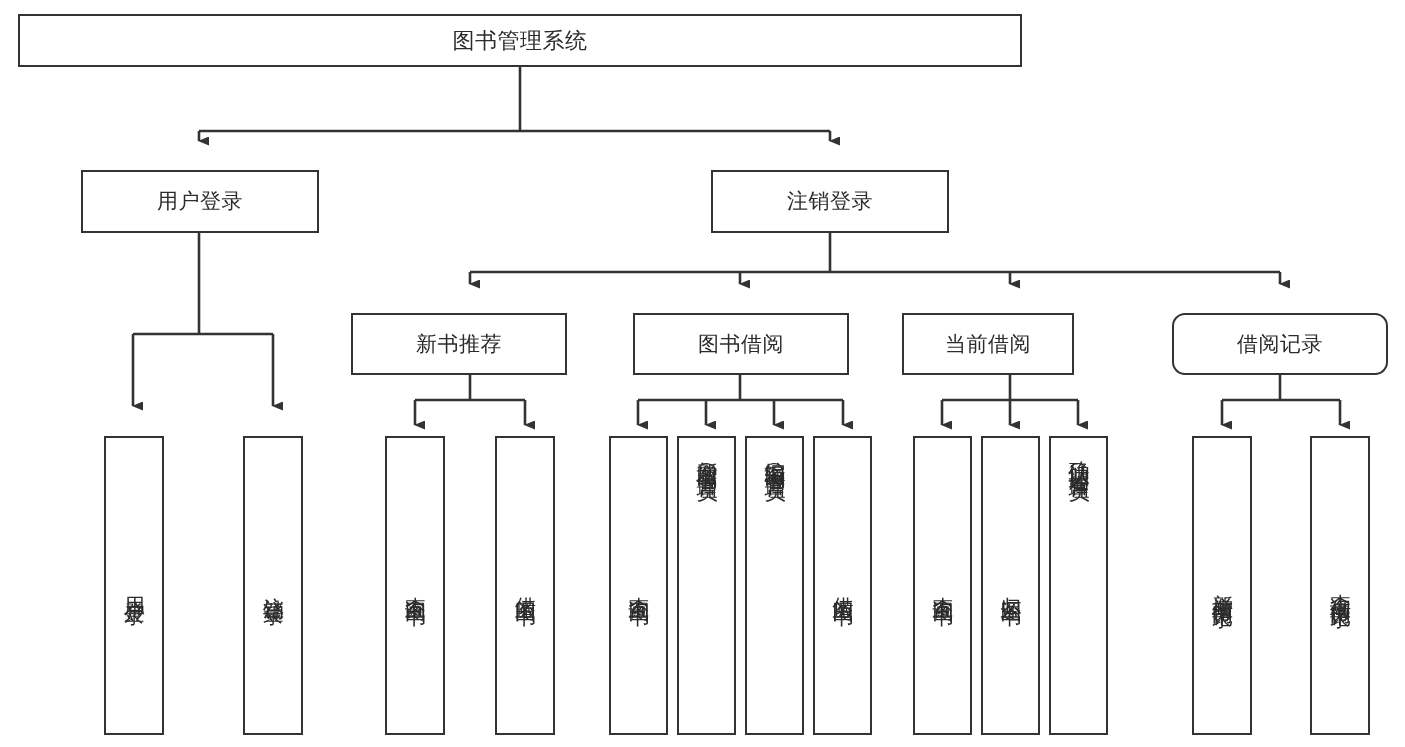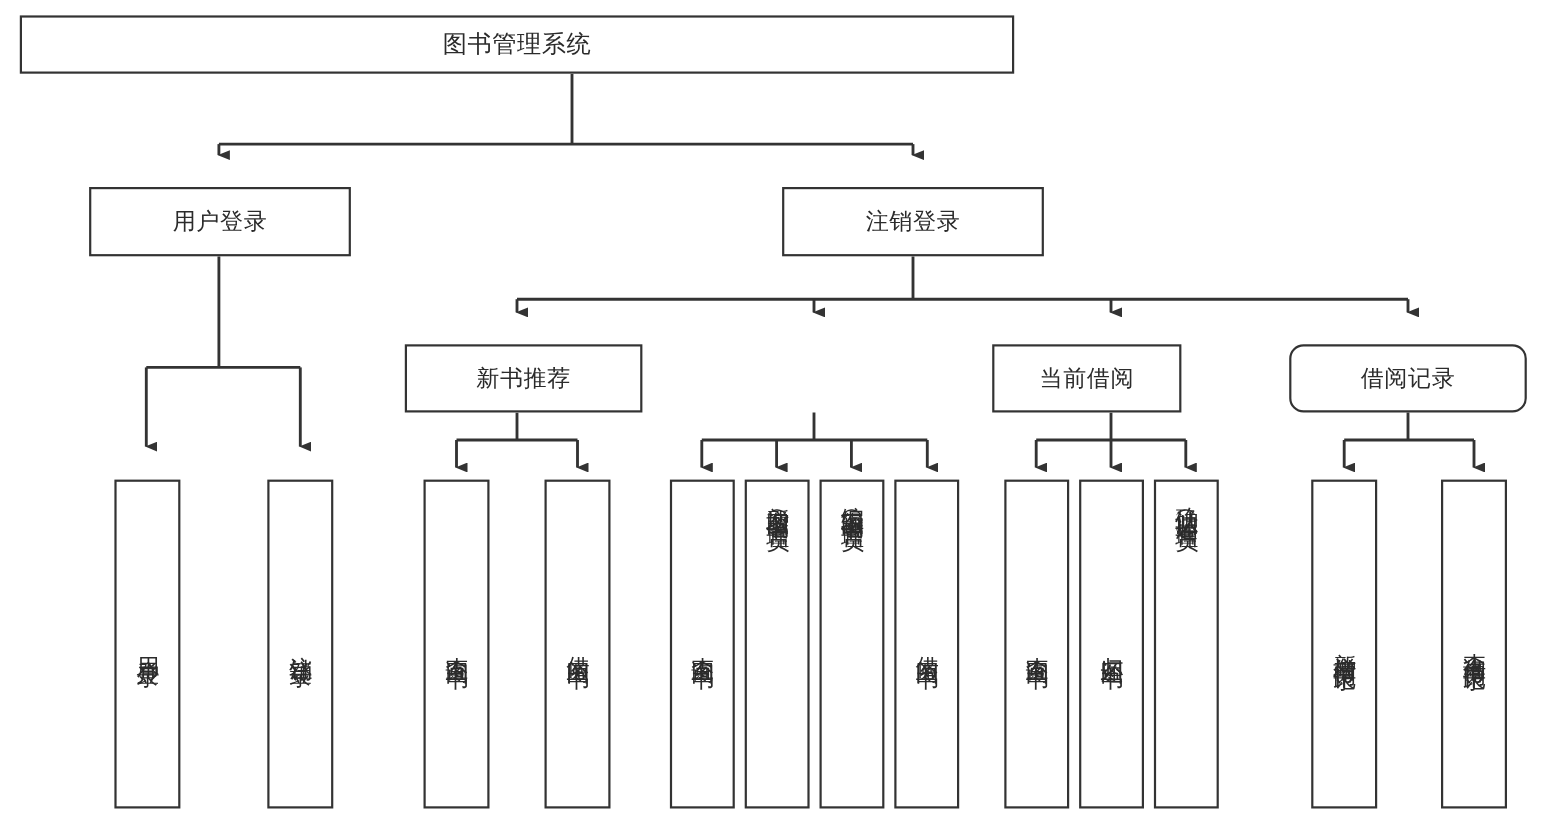--- a/index.html
+++ b/index.html
@@ -132,36 +132,39 @@
     </g>
 
     <g stroke="#333333" stroke-width="2.6" fill="none">
       <path d="M1280,375 L1280,400"></path>
       <path d="M1222,400 L1340,400"></path>
       <path d="M1222,400 L1222,425" marker-end="url(#arrowhead)"></path>
       <path d="M1340,400 L1340,425" marker-end="url(#arrowhead)"></path>
     </g>
   </svg>
 
-  <div class="node-box" id="title-box" style="left:18px; top:14px; width:904px; height:53px;">
+  <div class="node-box" id="title-box" style="left:18px; top:14px; width:1004px; height:53px;">
     <span class="node-label">图书管理系统</span>
   </div>
 
   <div class="node-box" style="left:81px; top:170px; width:238px; height:63px;">
     <span class="node-label">用户登录</span>
   </div>
 
   <div class="node-box" style="left:711px; top:170px; width:238px; height:63px;">
     <span class="node-label">注销登录</span>
   </div>
 
-  <div class="node-box" style="left:368px; top:313px; width:216px; height:62px;">
+  <div class="node-box" style="left:351px; top:313px; width:216px; height:62px;">
     <span class="node-label">新书推荐</span>
   </div>
 
+  <div class="node-box" style="left:633px; top:313px; width:216px; height:62px;">
+    <span class="node-label">图书借阅</span>
+  </div>
 
   <div class="node-box" style="left:902px; top:313px; width:172px; height:62px;">
     <span class="node-label">当前借阅</span>
   </div>
 
   <div class="node-box" style="left:1172px; top:313px; width:216px; height:62px;border-radius:13px;">
     <span class="node-label">借阅记录</span>
   </div>
 
   <div class="node-box vertical centerfit" style="left:104px; top:436px; width:60px; height:299px;">

